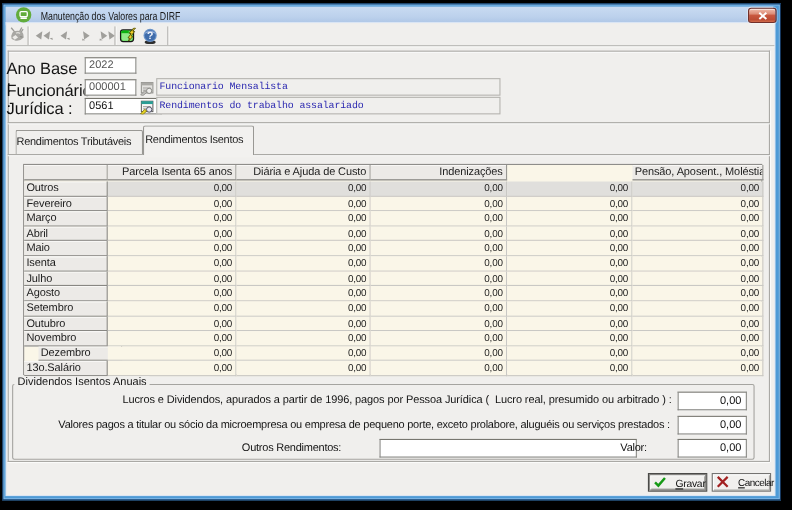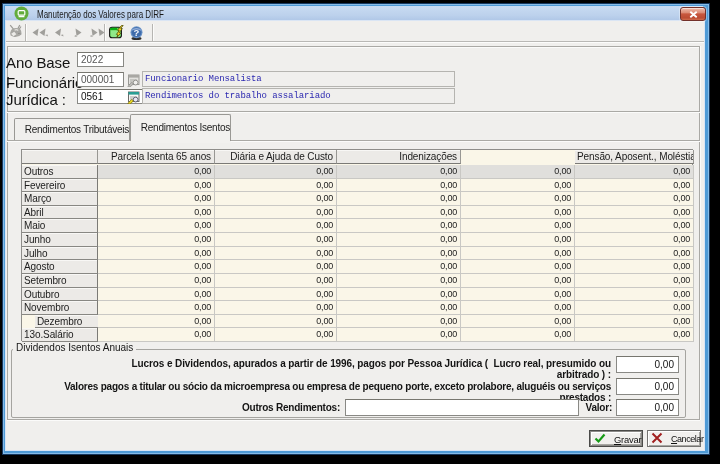--- a/index.html
+++ b/index.html
@@ -27,37 +27,37 @@
 .vlineL { width:1px; background:#aaa9a5; }
 .vlineR { width:1px; background:#fbfbfa; box-shadow:-1px 0 0 #aaa9a5; }
 
 .lbl { color:#141414; font-size:15px; letter-spacing:-0.1px; text-align:left; }
 .inp { background:#fff; border:1px solid #898985; border-top-color:#77766f; font-size:10px;
   padding:1px 3px 0 3px; color:#111; }
 .ro  { background:#f0efed; border:1px solid #b5b4b0; font-size:9px; letter-spacing:-0.1px; padding:2px 4px 0 2px;
   color:#2b28b0; overflow:hidden; white-space:nowrap;font-family:Liberation Mono, monospace; }
 
 .tab { border:1px solid #999894; border-bottom:none; border-radius:2px 2px 0 0;
-  font-size:10px; letter-spacing:-0.25px; color:#1d1d1d; text-align:right; }
+  font-size:10px; letter-spacing:-0.25px; color:#1d1d1d; text-align:left; }
 
 #grid { left:15px; top:128px; width:672px; height:192px; border:1px solid #8e8d8a;
   background:#faf6e8; }
 .gc { position:absolute; font-size:10px; letter-spacing:-0.1px; color:#1c1c1c;
   text-align:right; padding:1px 3px 0 3px; overflow:hidden; white-space:nowrap; }
 .gh { background:#eceae7; border-right:1px solid #989793; border-bottom:1px solid #7b7a76;
   box-shadow:inset 0 1px 0 #f8f7f5; }
 .gl { background:#eceae7; border-right:1px solid #7b7a76; border-bottom:1px solid #888783;
   text-align:left; padding-left:2px; box-shadow:inset 0 1px 0 #f8f7f5; }
 .gv { background:#faf6e8; border-right:1px solid #c9c8c4; border-bottom:1px solid #c9c8c4;
   font-size:9px; letter-spacing:-0.2px; }
 .gv.sel { background:#e0dfdc; }
 
 #gbox { left:5px; top:328px; width:675px; height:69px; border:1px solid #a5a4a0; border-radius:2px; }
 #gbl { left:7px; top:321px; background:#f0efed; padding:0 3px; font-size:10px; color:#161616; }
-.glbl { color:#141414; font-size:10px; letter-spacing:-0.22px; text-align:right;font-weight:bold; }
+.glbl { color:#141414; font-size:10px; letter-spacing:-0.22px; text-align:center; }
 .ginp { background:#fff; border:1px solid #898985; border-top-color:#77766f; font-size:10px;
   color:#111; text-align:right; padding:2px 4px 0 0; }
 
 .btn { background:#f1f0ee; border:1px solid #747371; font-size:10px; color:#111;
   box-shadow: inset 1px 1px 0 #ffffff, inset -1px -1px 0 #a8a7a3; }
 </style></head>
 <body>
 <div id="st">
  <div class="ab" id="win">
   <div class="ab" id="cap"></div>
@@ -162,21 +162,21 @@
 <div class="gc gv" style="left:193px;top:55.85px;width:122px;height:13.62px">0,00</div>
 <div class="gc gv" style="left:315px;top:55.85px;width:124px;height:13.62px">0,00</div>
 <div class="gc gv" style="left:439px;top:55.85px;width:114px;height:13.62px">0,00</div>
 <div class="gc gv" style="left:553px;top:55.85px;width:119px;height:13.62px">0,00</div>
 <div class="gc gl" style="left:0;top:69.46px;width:76px;height:13.62px">Maio</div>
 <div class="gc gv" style="left:76px;top:69.46px;width:117px;height:13.62px">0,00</div>
 <div class="gc gv" style="left:193px;top:69.46px;width:122px;height:13.62px">0,00</div>
 <div class="gc gv" style="left:315px;top:69.46px;width:124px;height:13.62px">0,00</div>
 <div class="gc gv" style="left:439px;top:69.46px;width:114px;height:13.62px">0,00</div>
 <div class="gc gv" style="left:553px;top:69.46px;width:119px;height:13.62px">0,00</div>
-<div class="gc gl" style="left:0;top:83.08px;width:76px;height:13.62px">Junho</div>
+<div class="gc gl" style="left:0;top:83.08px;width:76px;height:13.62px">Isenta</div>
 <div class="gc gv" style="left:76px;top:83.08px;width:117px;height:13.62px">0,00</div>
 <div class="gc gv" style="left:193px;top:83.08px;width:122px;height:13.62px">0,00</div>
 <div class="gc gv" style="left:315px;top:83.08px;width:124px;height:13.62px">0,00</div>
 <div class="gc gv" style="left:439px;top:83.08px;width:114px;height:13.62px">0,00</div>
 <div class="gc gv" style="left:553px;top:83.08px;width:119px;height:13.62px">0,00</div>
 <div class="gc gl" style="left:0;top:96.69px;width:76px;height:13.62px">Julho</div>
 <div class="gc gv" style="left:76px;top:96.69px;width:117px;height:13.62px">0,00</div>
 <div class="gc gv" style="left:193px;top:96.69px;width:122px;height:13.62px">0,00</div>
 <div class="gc gv" style="left:315px;top:96.69px;width:124px;height:13.62px">0,00</div>
 <div class="gc gv" style="left:439px;top:96.69px;width:114px;height:13.62px">0,00</div>

